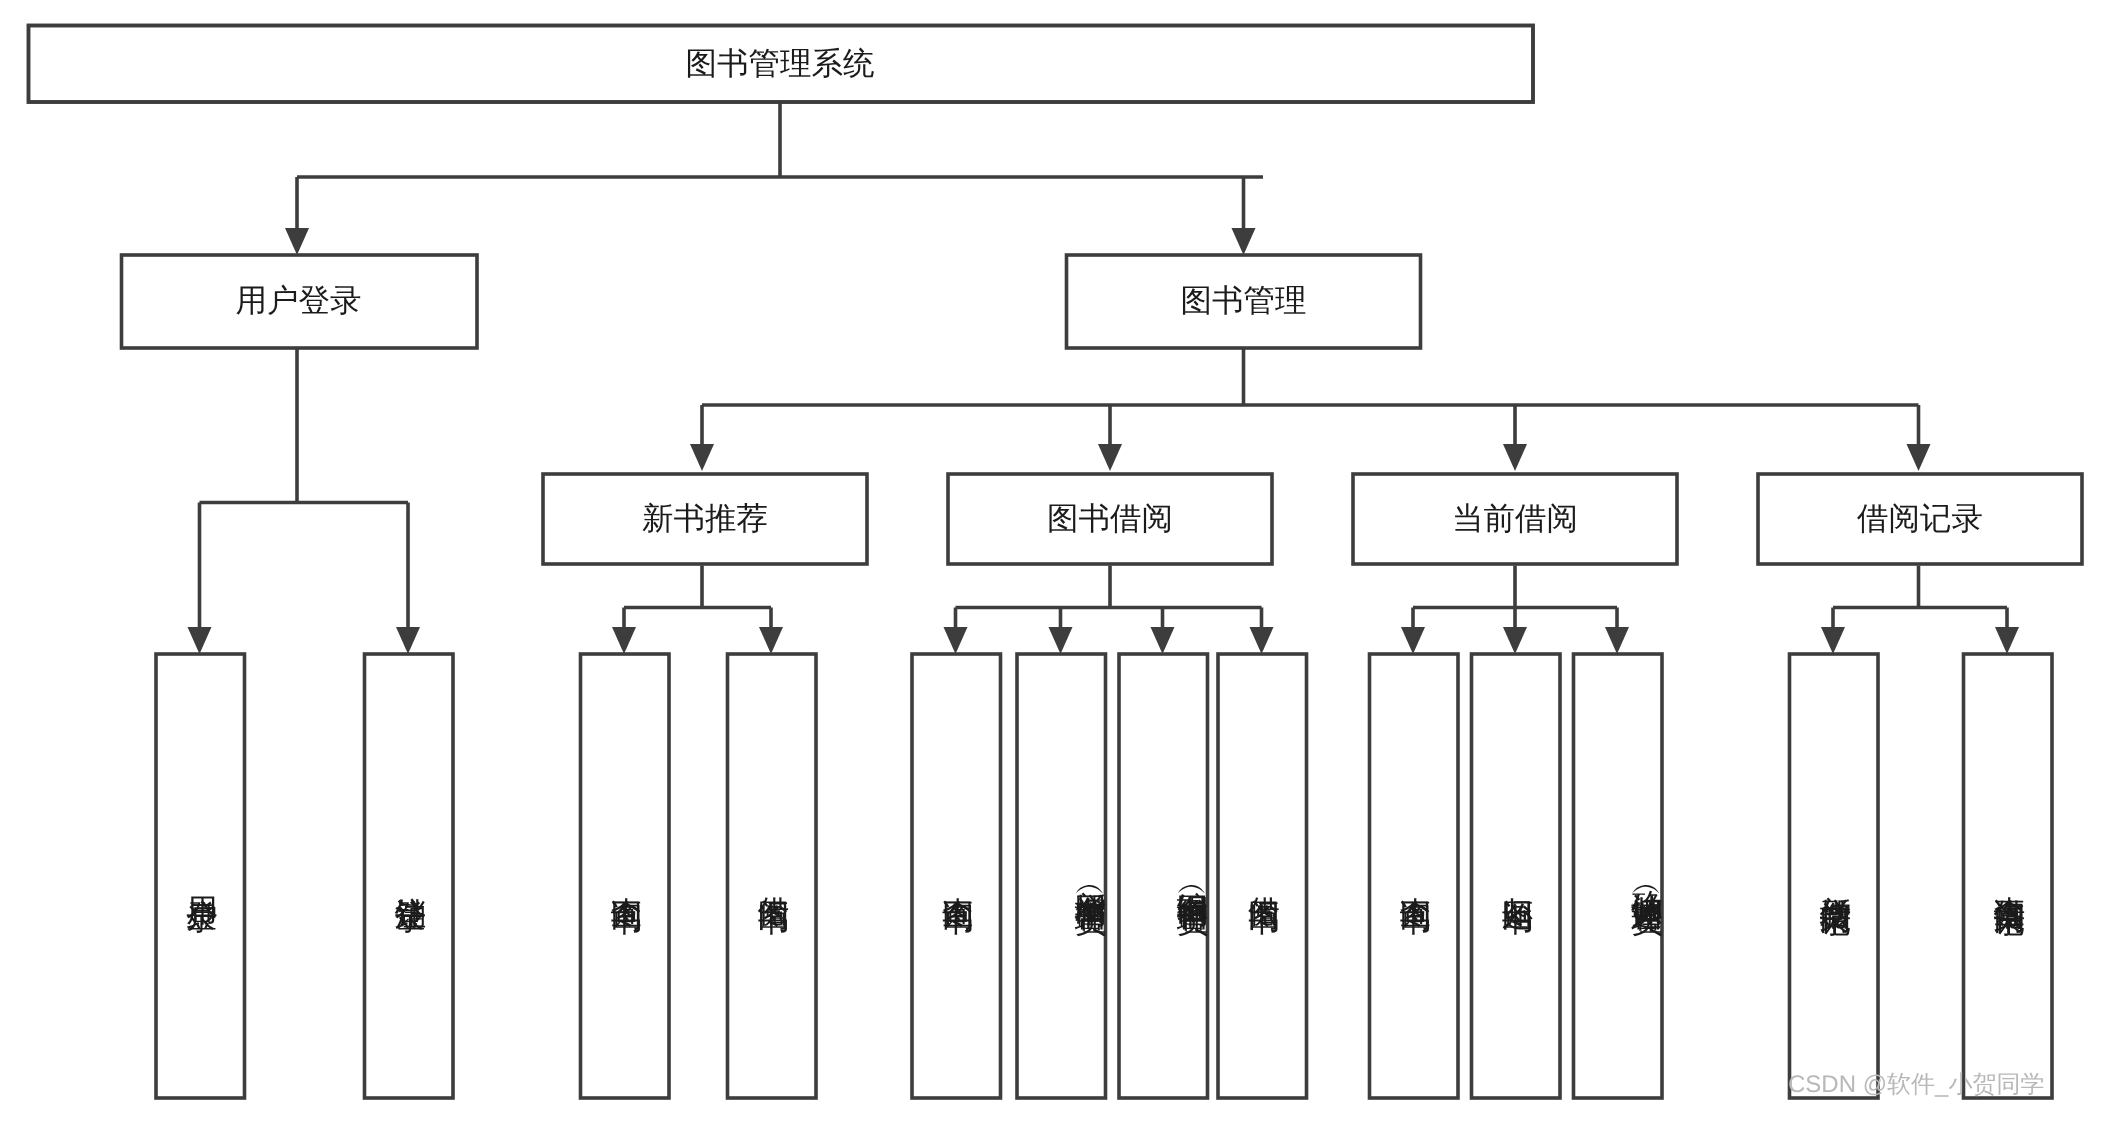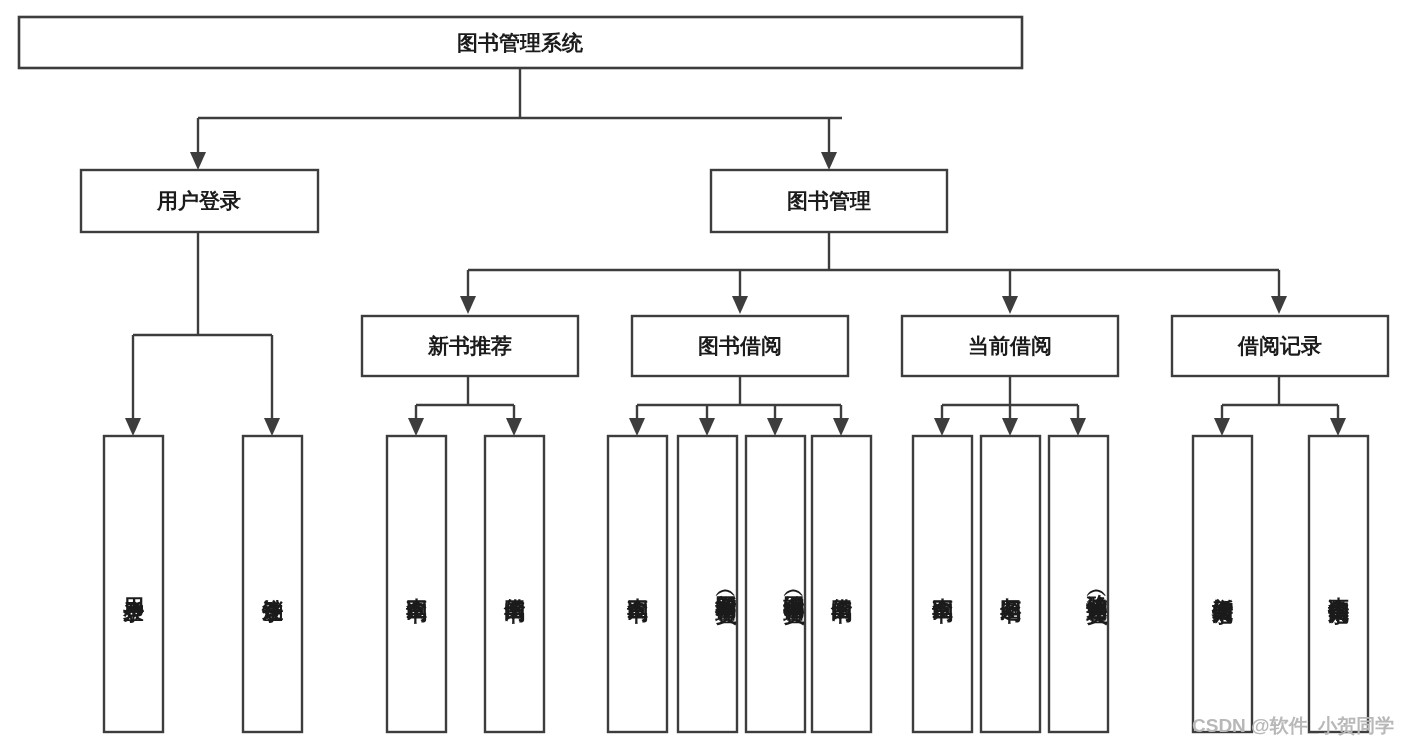--- a/index.html
+++ b/index.html
@@ -9,21 +9,20 @@
   }
   body {
     font-family: "Liberation Sans", "DejaVu Sans", sans-serif;
   }
   #canvas {
     position: relative;
     width: 1405px;
     height: 747px;
     background: #ffffff;
     overflow: hidden;
-    font-weight: bold;
   }
   svg.diagram {
     position: absolute;
     left: 0;
     top: 0;
     width: 1405px;
     height: 747px;
   }
   .node-box {
     fill: #ffffff;
@@ -61,21 +60,21 @@
     letter-spacing: 1.5px;
     white-space: nowrap;
     display: flex;
     align-items: center;
     justify-content: center;
     pointer-events: none;
   }
   .watermark {
     position: absolute;
     font-family: "Liberation Sans", "DejaVu Sans", sans-serif;
-    font-size: 19px;
+    font-size: 16px;
     color: #b8b8b8;
     white-space: nowrap;
     left: 1192px;
     top: 713px;
   }
 </style>
 </head>
 <body>
 
 <div id="canvas">

